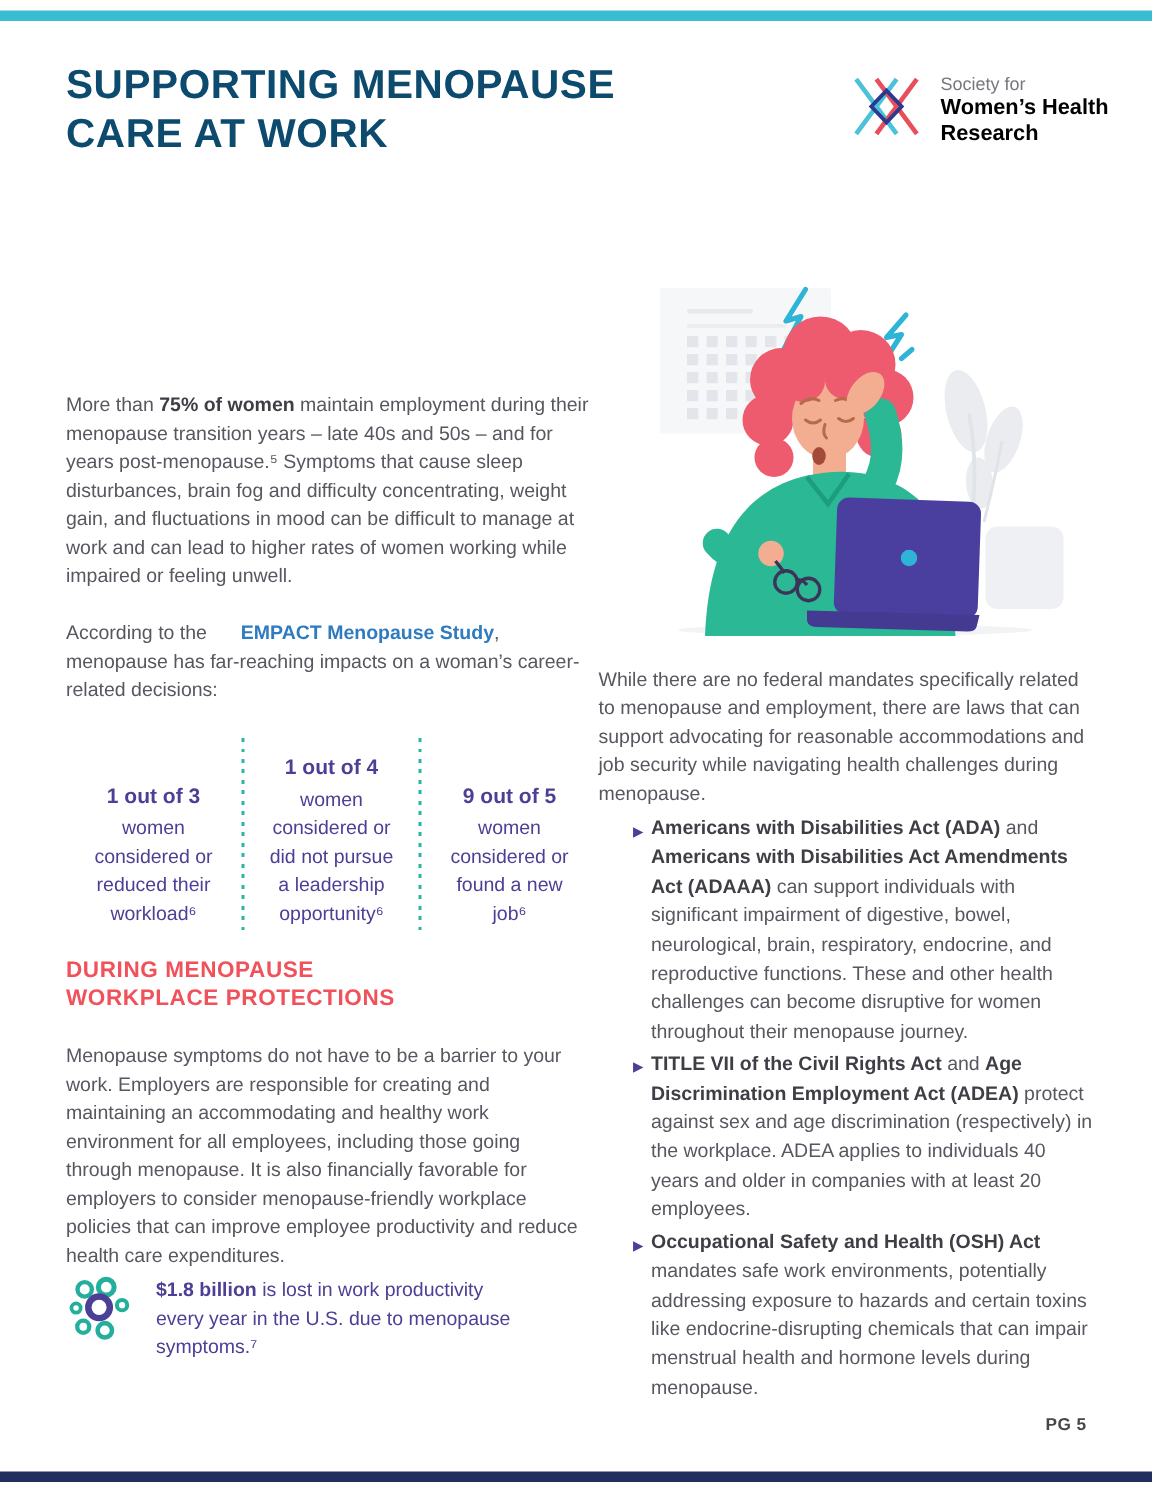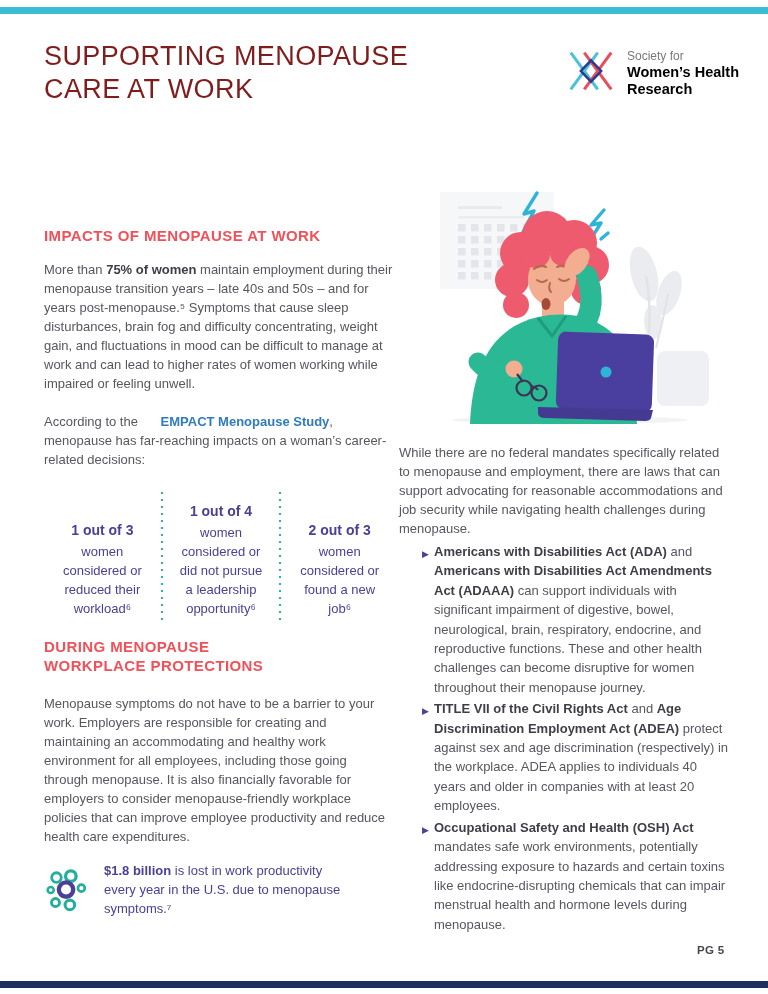--- a/index.html
+++ b/index.html
@@ -2,21 +2,21 @@
 <html><head>
 <meta charset="utf-8">
 <style>
   html,body{margin:0;padding:0;background:#ffffff;}
   .page{position:relative;width:768px;height:994px;background:#ffffff;overflow:hidden;
         font-family:"Liberation Sans","DejaVu Sans",sans-serif;color:#56575f;}
   .bar-top{position:absolute;top:7px;left:0;width:100%;height:7px;background:#38bdd2;}
   .bar-bottom{position:absolute;top:981px;left:0;width:100%;height:7px;background:#202f5e;}
 
   .title{position:absolute;left:44px;top:40px;font-size:27px;line-height:33px;
-         font-weight:400;color:#7f1d1d;letter-spacing:.4px;}
+         font-weight:700;color:#0c4a6e;letter-spacing:.4px;}
 
   .logo{position:absolute;left:564px;top:44px;display:flex;gap:9px;align-items:center;}
   .logo-text div{white-space:nowrap;}
   .logo-l1{font-size:12px;color:#77787d;line-height:15px;}
   .logo-l2,.logo-l3{font-size:14.5px;font-weight:700;color:#000000;line-height:17px;}
 
   .h-red{position:absolute;font-size:15px;font-weight:700;color:#f0515a;
          letter-spacing:.4px;line-height:19px;}
   #h-impacts{left:44px;top:226px;}
   #h-workplace{left:44px;top:637px;}
@@ -29,21 +29,21 @@
 
   .b{font-weight:700;}
 
   .stats{position:absolute;left:44px;top:490px;width:354px;display:flex;align-items:flex-end;}
   .stat{flex:1;text-align:center;color:#4c4096;font-size:13px;line-height:19px;}
   .stat-value{font-weight:700;font-size:14px;}
   .stat-desc{width:84px;margin:2px auto;}
   .stat-divider{width:2px;min-height:128px;margin-top:2px;
     background-image:repeating-linear-gradient(to bottom,#2ab5a5 0 2.5px,transparent 2.5px 7px);}
 
-  .callout{position:absolute;left:44px;top:850px;display:flex;gap:14px;align-items:flex-end;margin-top:11px;}
+  .callout{position:absolute;left:44px;top:850px;display:flex;gap:14px;align-items:flex-start;}
   .callout-text{font-size:13px;line-height:19px;color:#4c4096;width:242px;}
 
   .bullets{position:absolute;left:399px;top:542px;width:330px;}
   .bullet{position:relative;padding-left:35px;margin-bottom:2px;font-size:13px;line-height:19.4px;}
   .bullet-marker{position:absolute;left:23px;top:3px;font-size:9px;color:#4c4096;}
 
   .pg{position:absolute;left:697px;top:944px;font-size:11.5px;font-weight:700;
       color:#46474c;letter-spacing:.3px;}
 
   .illustration{position:absolute;left:420px;top:166px;}
@@ -68,39 +68,38 @@
         <path d="M28 17 L38.5 28 L28 39 L17.5 28 Z" stroke="#2b3a8f" stroke-width="2.6" fill="none"></path>
       </svg>
     </span>
     <span class="logo-text">
       <div class="logo-l1">Society for</div>
       <div class="logo-l2">Women’s Health</div>
       <div class="logo-l3">Research</div>
     </span>
   </div>
 
-  <div class="h-red" id="h-impacts">IMPACTS OF MENOPAUSE AT WORK</div>
 
   <div class="body-text" id="para-impacts"><span>More than </span><span class="b" style="color: rgb(62, 62, 70);">75% of women</span><span> maintain employment during their menopause transition years – late 40s and 50s – and for years post-menopause.⁵ Symptoms that cause sleep disturbances, brain fog and difficulty concentrating, weight gain, and fluctuations in mood can be difficult to manage at work and can lead to higher rates of women working while impaired or feeling unwell.</span></div>
 
   <div class="body-text" id="para-empact"><span>According to the </span><span class="b" style="color: rgb(46, 123, 191); padding-left: 19px;">EMPACT Menopause Study</span><span>, menopause has far-reaching impacts on a woman’s career-related decisions:</span></div>
 
   <div class="stats">
     <div class="stat">
       <div class="stat-value">1 out of 3</div>
       <div class="stat-desc">women considered or reduced their workload⁶</div>
     </div>
     <div class="stat-divider"></div>
     <div class="stat">
       <div class="stat-value">1 out of 4</div>
       <div class="stat-desc">women considered or did not pursue a leadership opportunity⁶</div>
     </div>
     <div class="stat-divider"></div>
     <div class="stat">
-      <div class="stat-value">2 out of 3</div>
+      <div class="stat-value">9 out of 5</div>
       <div class="stat-desc">women considered or found a new job⁶</div>
     </div>
   </div>
 
   <div class="h-red" id="h-workplace">
     <div>DURING MENOPAUSE</div>
     <div>WORKPLACE PROTECTIONS</div>
   </div>
 
   <div class="body-text" id="para-workplace">Menopause symptoms do not have to be a barrier to your work. Employers are responsible for creating and maintaining an accommodating and healthy work environment for all employees, including those going through menopause. It is also financially favorable for employers to consider menopause-friendly workplace policies that can improve employee productivity and reduce health care expenditures.</div>

